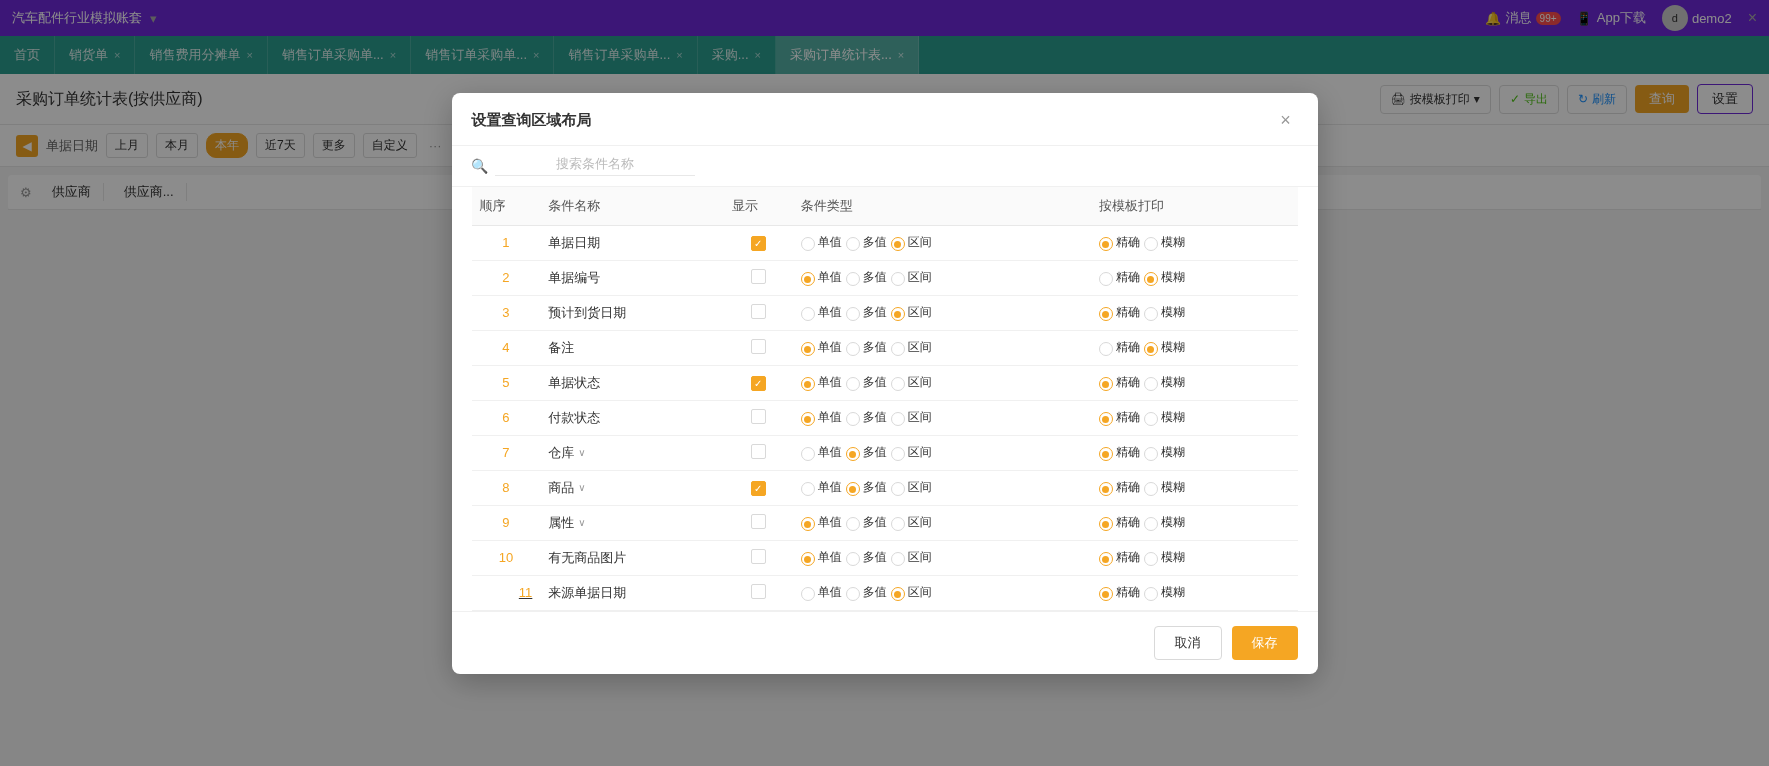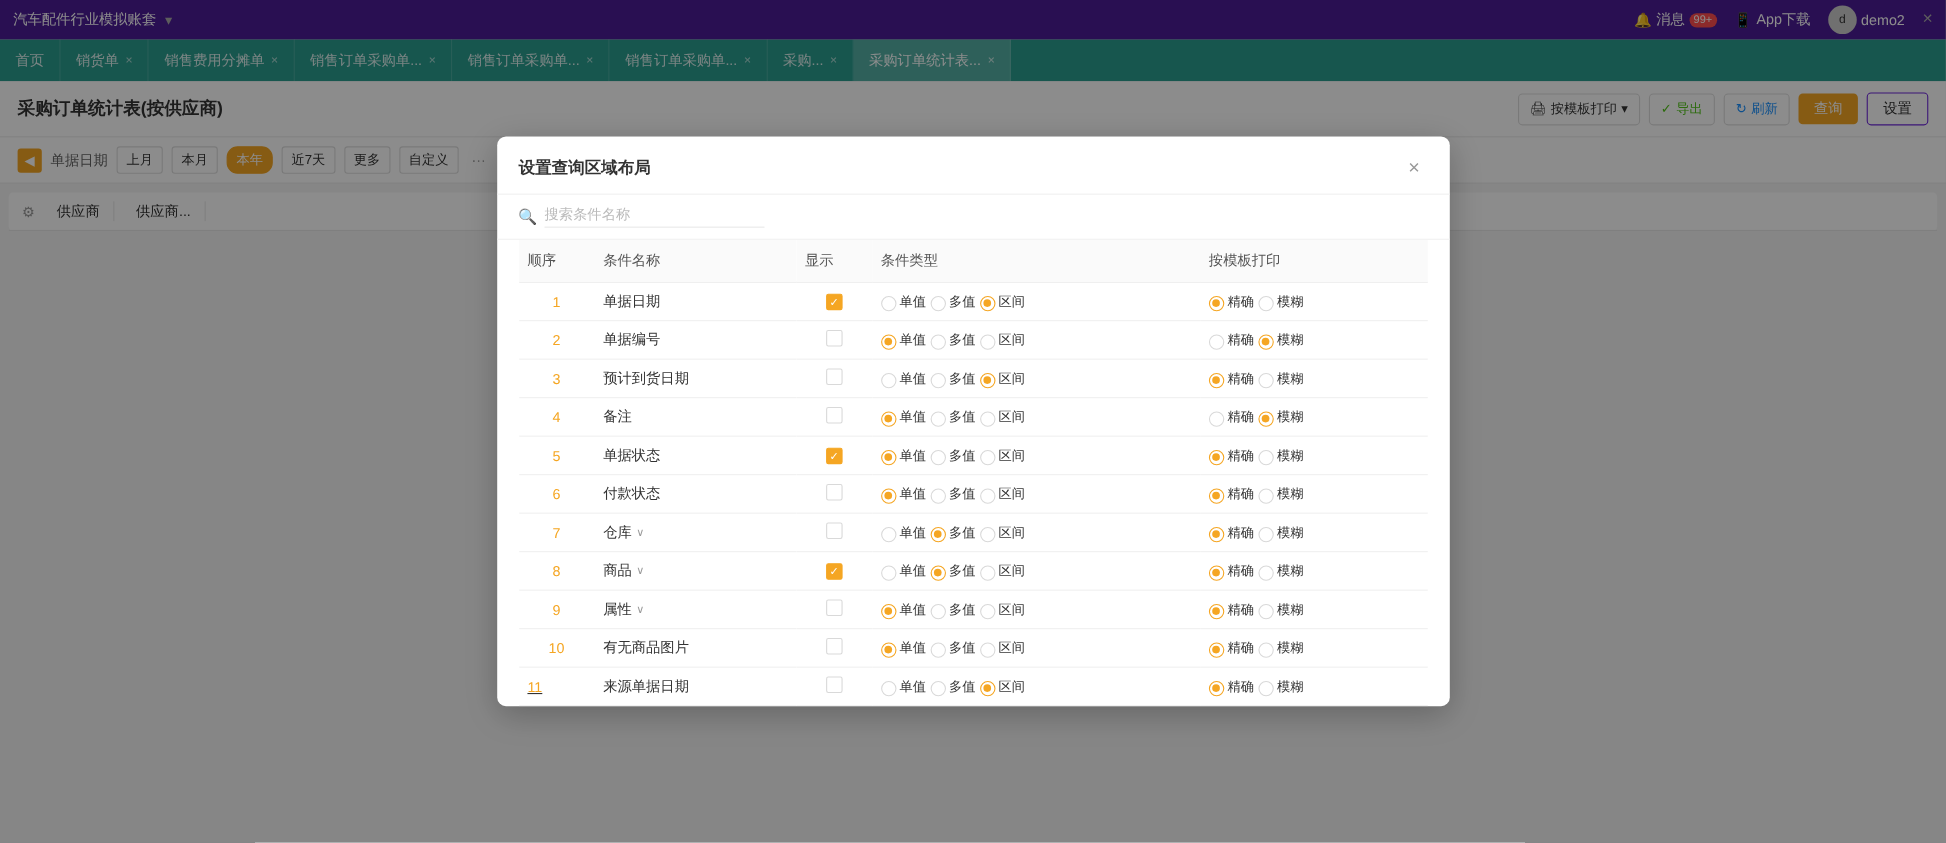--- a/index.html
+++ b/index.html
@@ -1,20 +1,20 @@
 <!DOCTYPE html>
 <html><head>
   <meta charset="utf-8">
   <style>
     * { box-sizing: border-box; margin: 0; padding: 0; }
     body { font-family: 'Microsoft YaHei', Arial, sans-serif; font-size: 13px; background: #f0f2f5; overflow: hidden; }
 
     
     .top-bar {
-      background: #4c1d95;
+      background: #6d28d9;
       height: 36px;
       display: flex;
       align-items: center;
       justify-content: space-between;
       padding: 0 12px;
       color: #fff;
     }
     .top-bar-left { display: flex; align-items: center; gap: 8px; font-size: 13px; }
     .top-bar-right { display: flex; align-items: center; gap: 16px; font-size: 13px; }
     .top-bar-right .notif { display: flex; align-items: center; gap: 4px; cursor: pointer; }
@@ -56,21 +56,21 @@
       filter: blur(0px);
     }
     .page-header {
       background: #fff;
       padding: 10px 16px;
       display: flex;
       align-items: center;
       justify-content: space-between;
       border-bottom: 1px solid #e8e8e8;
     }
-    .page-title { font-size: 16px; font-weight: 700; color: #333; }
+    .page-title { font-size: 16px; font-weight: 400; color: #333; }
     .page-actions { display: flex; gap: 8px; align-items: center; }
     .btn-template { display: flex; align-items: center; gap: 4px; padding: 5px 10px; border: 1px solid #ddd; border-radius: 4px; background: #fff; font-size: 12px; color: #333; cursor: pointer; }
     .btn-export { display: flex; align-items: center; gap: 4px; padding: 5px 10px; border: 1px solid #ddd; border-radius: 4px; background: #fff; font-size: 12px; color: #52c41a; cursor: pointer; }
     .btn-refresh { display: flex; align-items: center; gap: 4px; padding: 5px 10px; border: 1px solid #ddd; border-radius: 4px; background: #fff; font-size: 12px; color: #1890ff; cursor: pointer; }
     .btn-query { background: #f5a623; color: #fff; border: none; border-radius: 4px; padding: 5px 14px; font-size: 13px; cursor: pointer; }
     .btn-setting { background: #fff; color: #333; border: 1px solid #6d28d9; border-radius: 4px; padding: 5px 14px; font-size: 13px; cursor: pointer; }
 
     .filter-bar {
       background: #fff;
       padding: 8px 16px;
@@ -163,20 +163,21 @@
     }
     .search-icon-wrap { color: #bbb; margin-right: 6px; font-size: 14px; }
     .modal-search input {
       border: none;
       outline: none;
       font-size: 13px;
       color: #333;
       width: 200px;
       border-bottom: 1px solid #e8e8e8;
       padding-bottom: 4px;
+      text-align: center;
     }
     .modal-search input::placeholder { color: #bbb; }
 
     
     .modal-table-wrap {
       flex: 1;
       overflow-y: auto;
       padding: 0 20px;
     }
     .modal-table {
@@ -788,21 +789,21 @@
                     <span>精确</span>
                   </div>
                   <div class="radio-item">
                     <div class="custom-radio"></div>
                     <span>模糊</span>
                   </div>
                 </div>
               </td>
             </tr>
             <tr>
-              <td style="text-align: left; text-decoration: underline;"><span class="order-num">11</span></td>
+              <td style="text-align: right; text-decoration: underline;"><span class="order-num">11</span></td>
               <td>
                 <div class="condition-name">
                   <span>来源单据日期</span>
                 </div>
               </td>
               <td style="text-align: center;"><div class="custom-checkbox"></div></td>
               <td>
                 <div class="radio-group">
                   <div class="radio-item">
                     <div class="custom-radio"></div>
@@ -828,14 +829,18 @@
                     <div class="custom-radio"></div>
                     <span>模糊</span>
                   </div>
                 </div>
               </td>
             </tr>
           </tbody>
       </table>
     </div>
 
+    <div class="modal-footer">
+      <button class="btn-cancel">取消</button>
+      <button class="btn-save">保存</button>
+    </div>
   </div>
 </div>
 
 </body></html>

